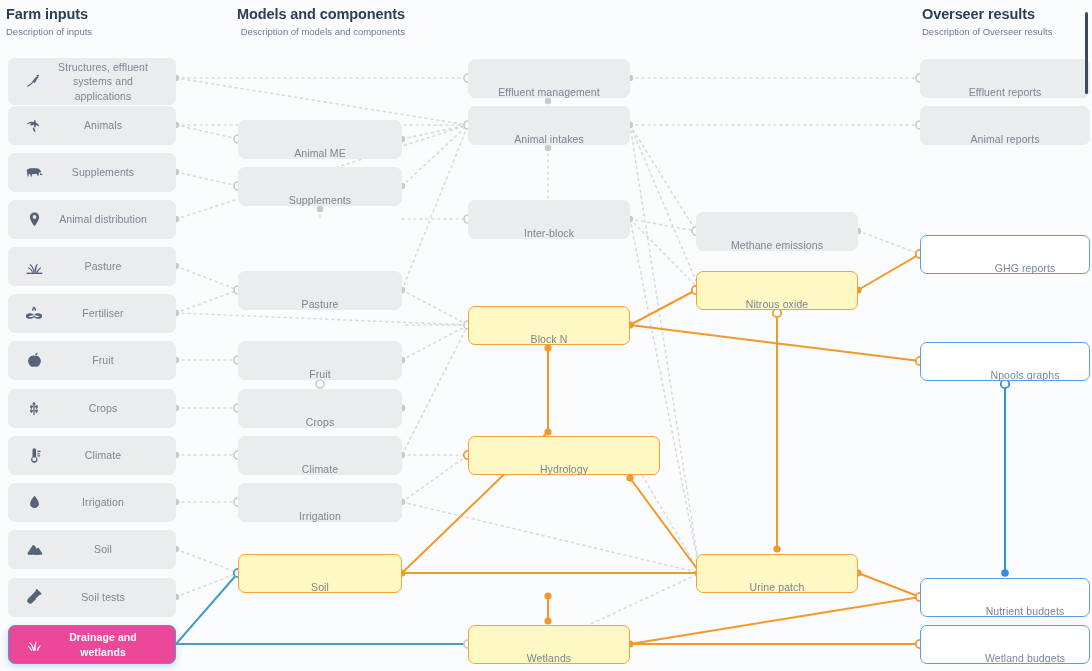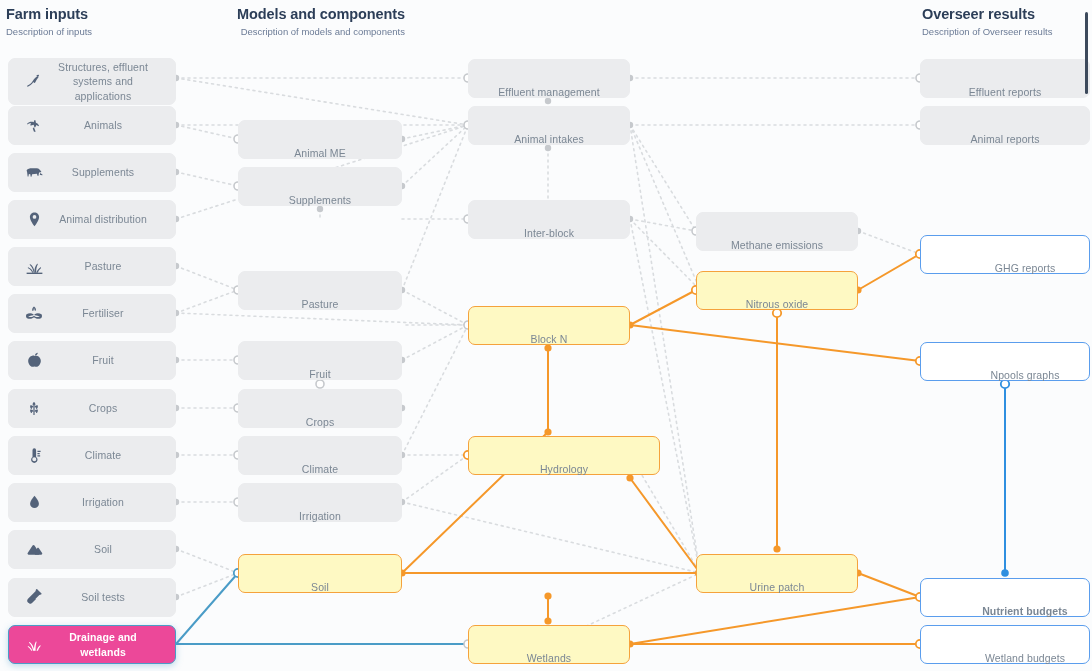--- a/index.html
+++ b/index.html
@@ -478,21 +478,21 @@
   </div>
   <div class="node plain" style="left:920px; top:106px; width:170px; height:39px;">
     <span class="lbl">Animal reports</span>
   </div>
   <div class="node blue" style="left:920px; top:235px; width:170px; height:39px;">
     <span class="lbl">GHG reports</span>
   </div>
   <div class="node blue" style="left:920px; top:342px; width:170px; height:39px;">
     <span class="lbl">Npools graphs</span>
   </div>
-  <div class="node blue" style="left:920px; top:578px; width:170px; height:39px;font-weight:bold;">
+  <div class="node blue" style="left:920px; top:578px; width:170px; height:39px;">
     <span class="lbl">Nutrient budgets</span>
   </div>
   <div class="node blue" style="left:920px; top:625px; width:170px; height:39px;">
     <span class="lbl">Wetland budgets</span>
   </div>
 
   <div id="scrollbar"></div>
 </div>
 
 </body></html>

